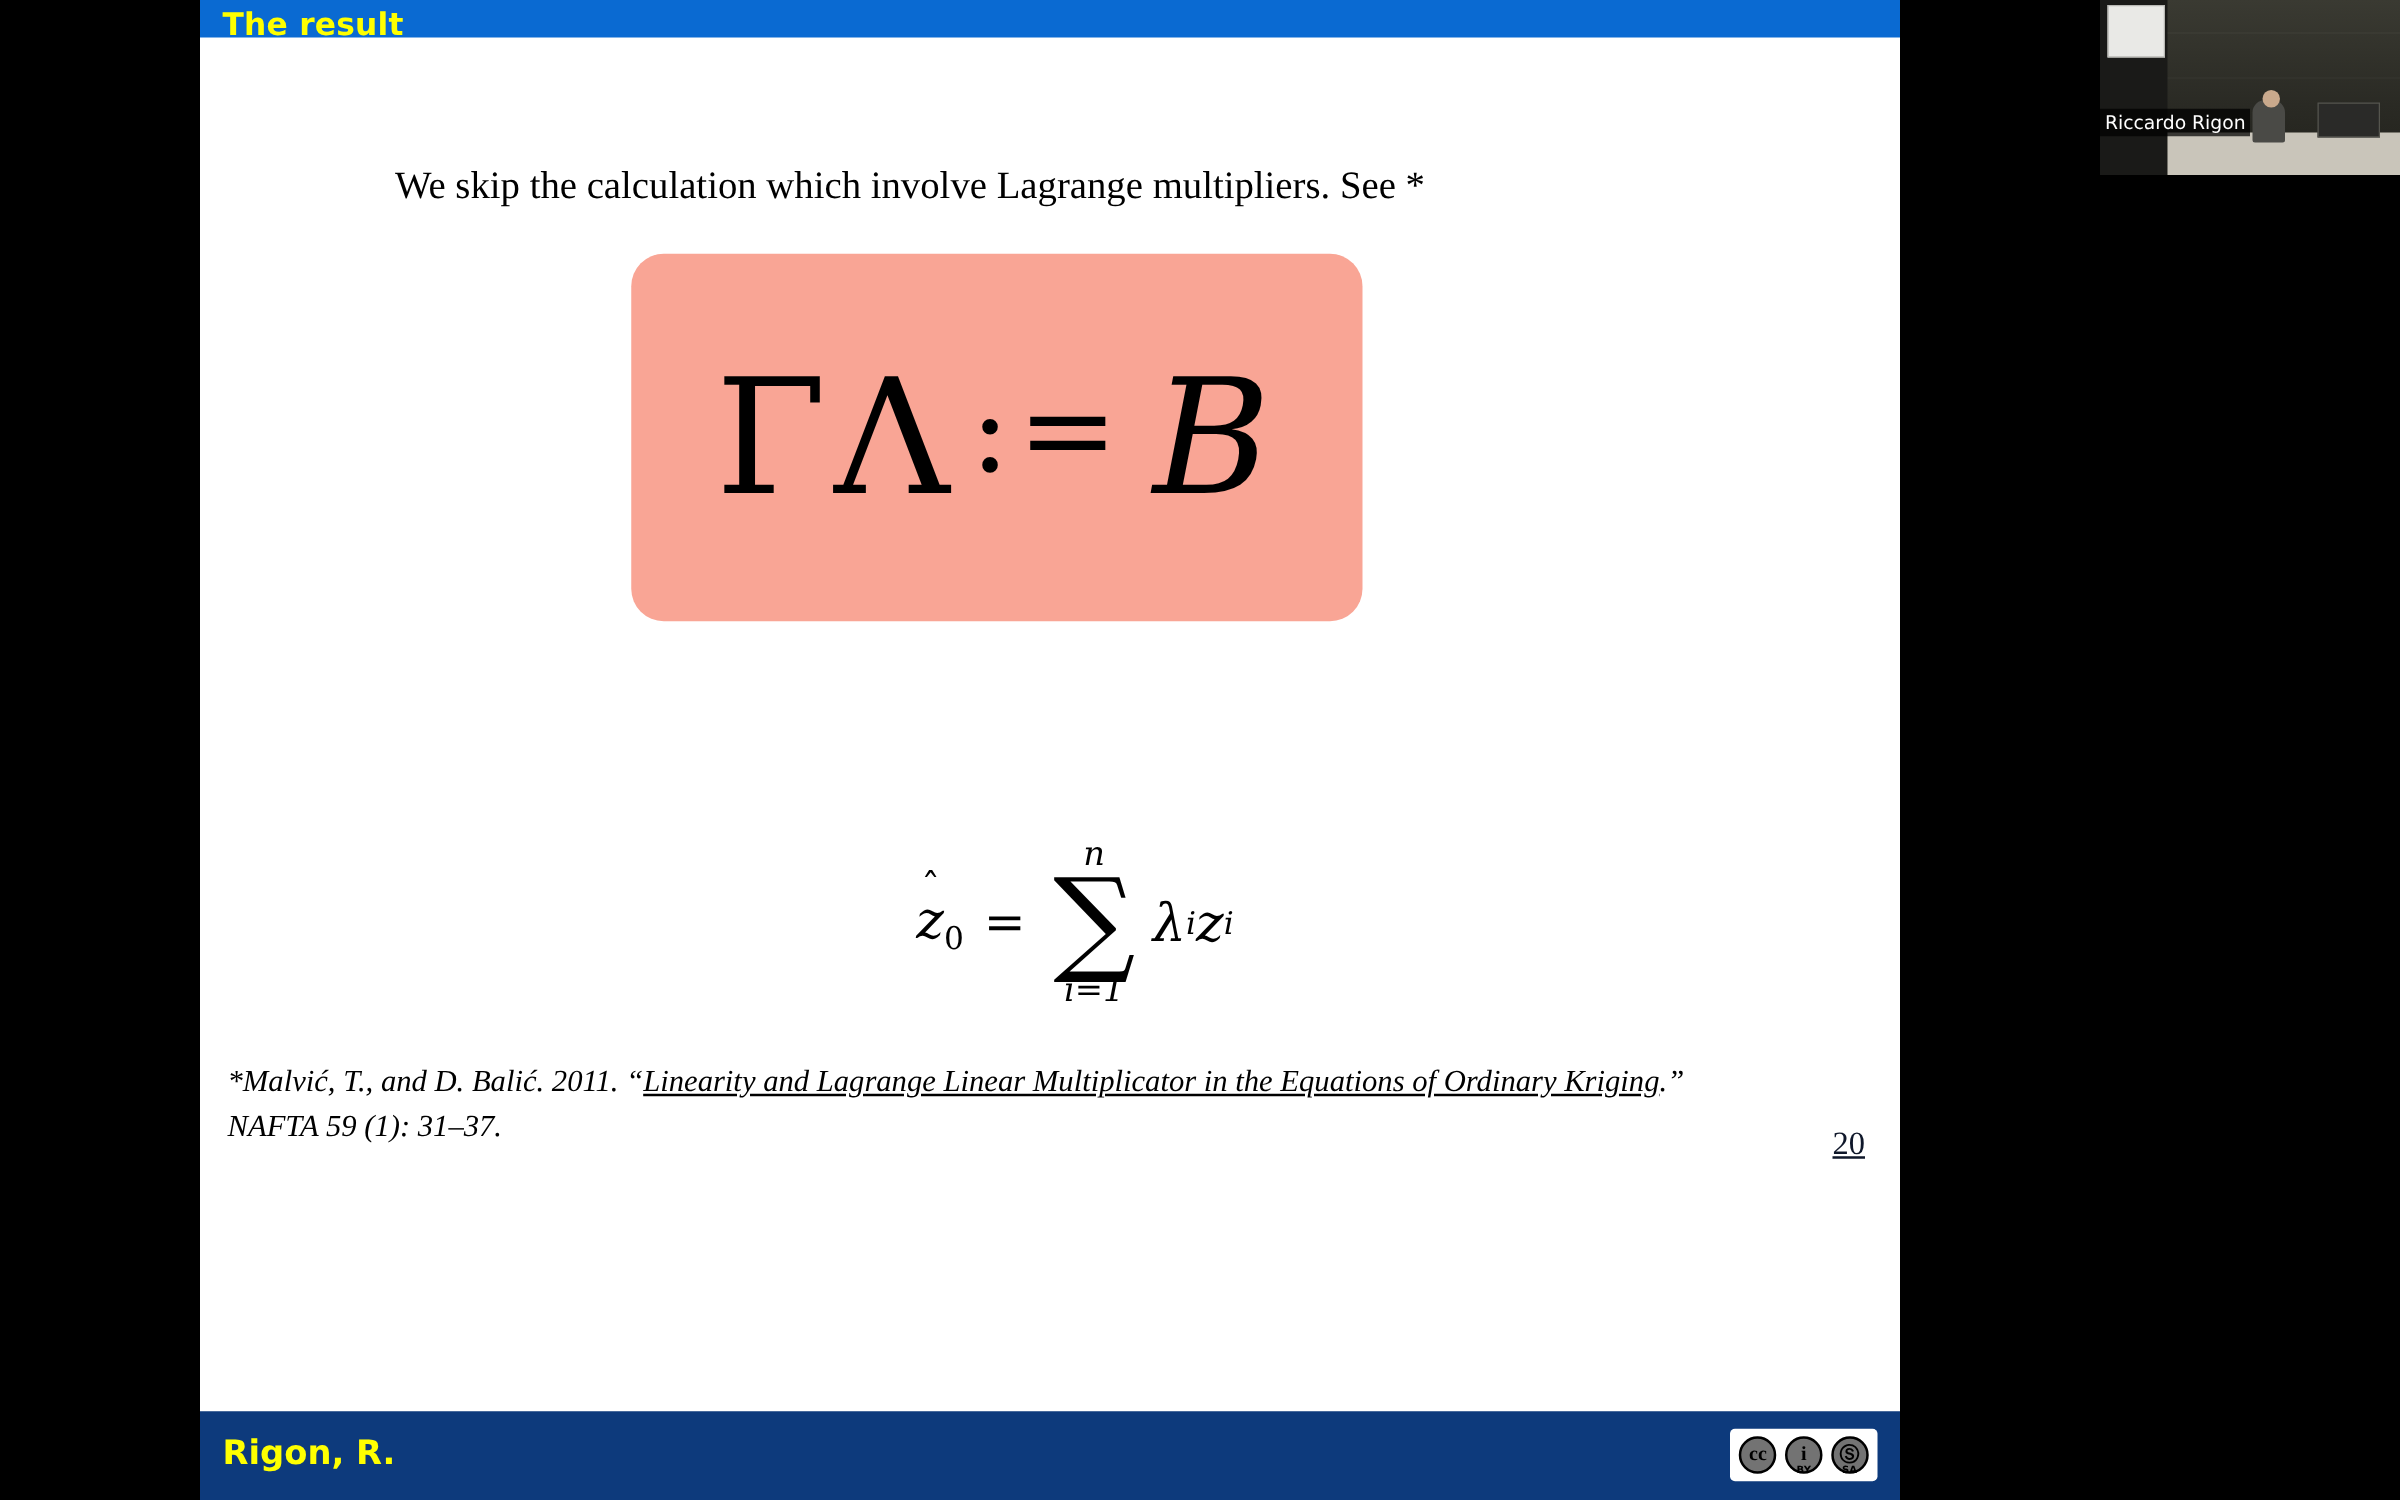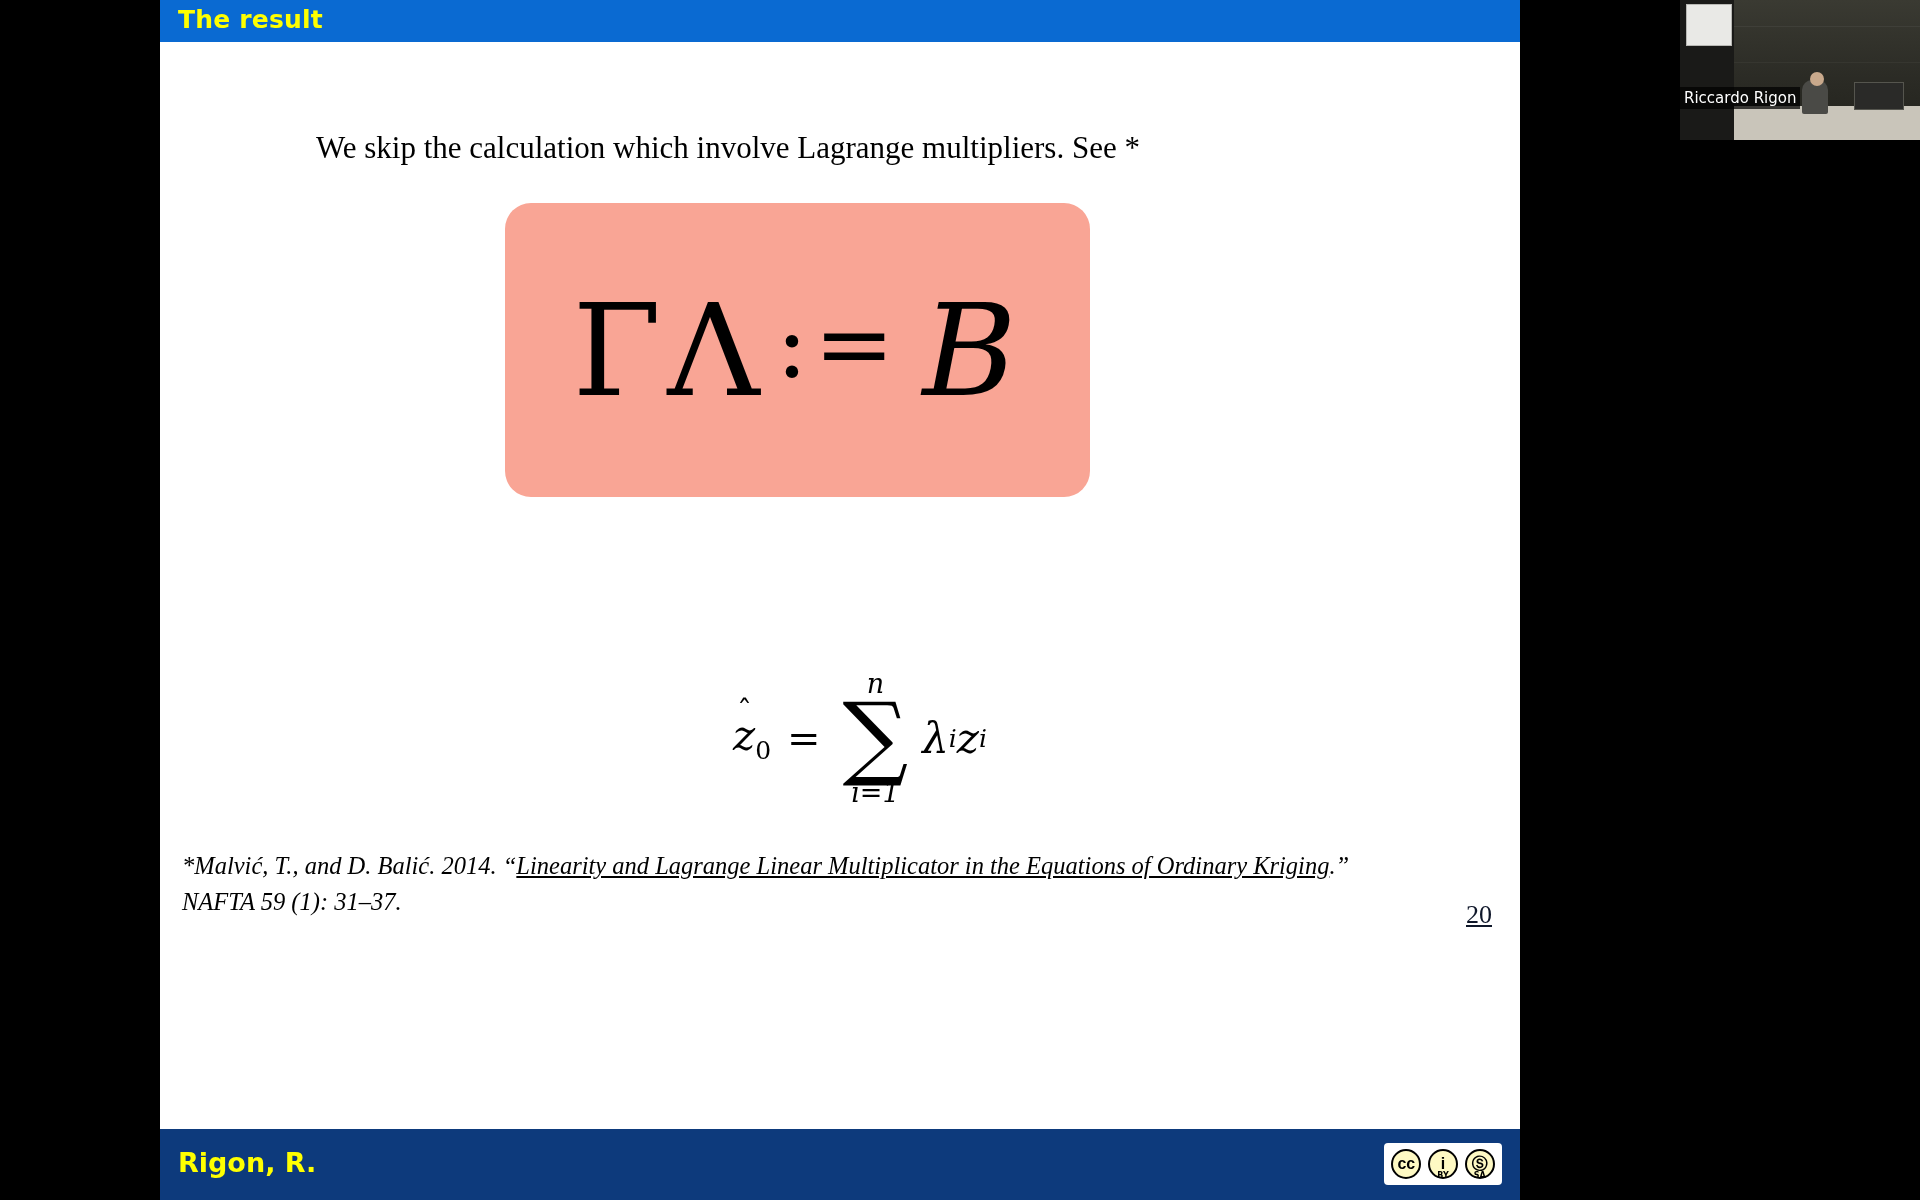--- a/index.html
+++ b/index.html
@@ -27,21 +27,21 @@
     width: 1360px;
     height: 1200px;
     background: #ffffff;
   }
 
   #slide-header {
     position: absolute;
     left: 0;
     top: 0;
     width: 100%;
-    height: 42px;
+    height: 30px;
     background: #0a6ad2;
   }
 
   #slide-header .title {
     position: absolute;
     left: 18px;
     top: 5px;
     color: #ffff00;
     font-family: "DejaVu Sans", sans-serif;
     font-size: 25px;
@@ -216,25 +216,25 @@
     box-sizing: border-box;
   }
   .cc-circle {
     width: 30px;
     height: 30px;
     border-radius: 50%;
     border: 2.5px solid #000;
     display: flex;
     align-items: center;
     justify-content: center;
-    font-family: Liberation Sans, sans-serif;
+    font-family: Liberation Serif, serif;
     font-weight: 700;
     font-size: 16px;
     color: #000;
-    background: #fef9c3;
+    background: #737373;
     box-sizing: border-box;
   }
   .cc-label {
     position: absolute;
     bottom: -1px;
     font-size: 8px;
     font-family: "DejaVu Sans", sans-serif;
     font-weight: 700;
     color: #000;
   }
@@ -360,21 +360,21 @@
             <span class="lim-bot">i=1</span>
           </span>
           <span class="lam">λ</span>
             <span class="subi">i</span>
           <span class="zi">z</span>
             <span class="subi">i</span>
         </div>
       </div>
 
       <div id="footnote">
-        <span>*Malvić, T., and D. Balić. 2014. “</span><span class="link">Linearity and Lagrange Linear Multiplicator in the Equations of Ordinary Kriging</span><span>.” NAFTA 59 (1): 31–37.</span>
+        <span>*Malvić, T., and D. Balić. 2011. “</span><span class="link">Linearity and Lagrange Linear Multiplicator in the Equations of Ordinary Kriging</span><span>.” NAFTA 59 (1): 31–37.</span>
       </div>
 
       <div id="page-number">20</div>
 
     </div>
 
     <div id="slide-footer">
       <div class="author">Rigon, R.</div>
       <div id="cc-badge">
         <div class="cc-item">

